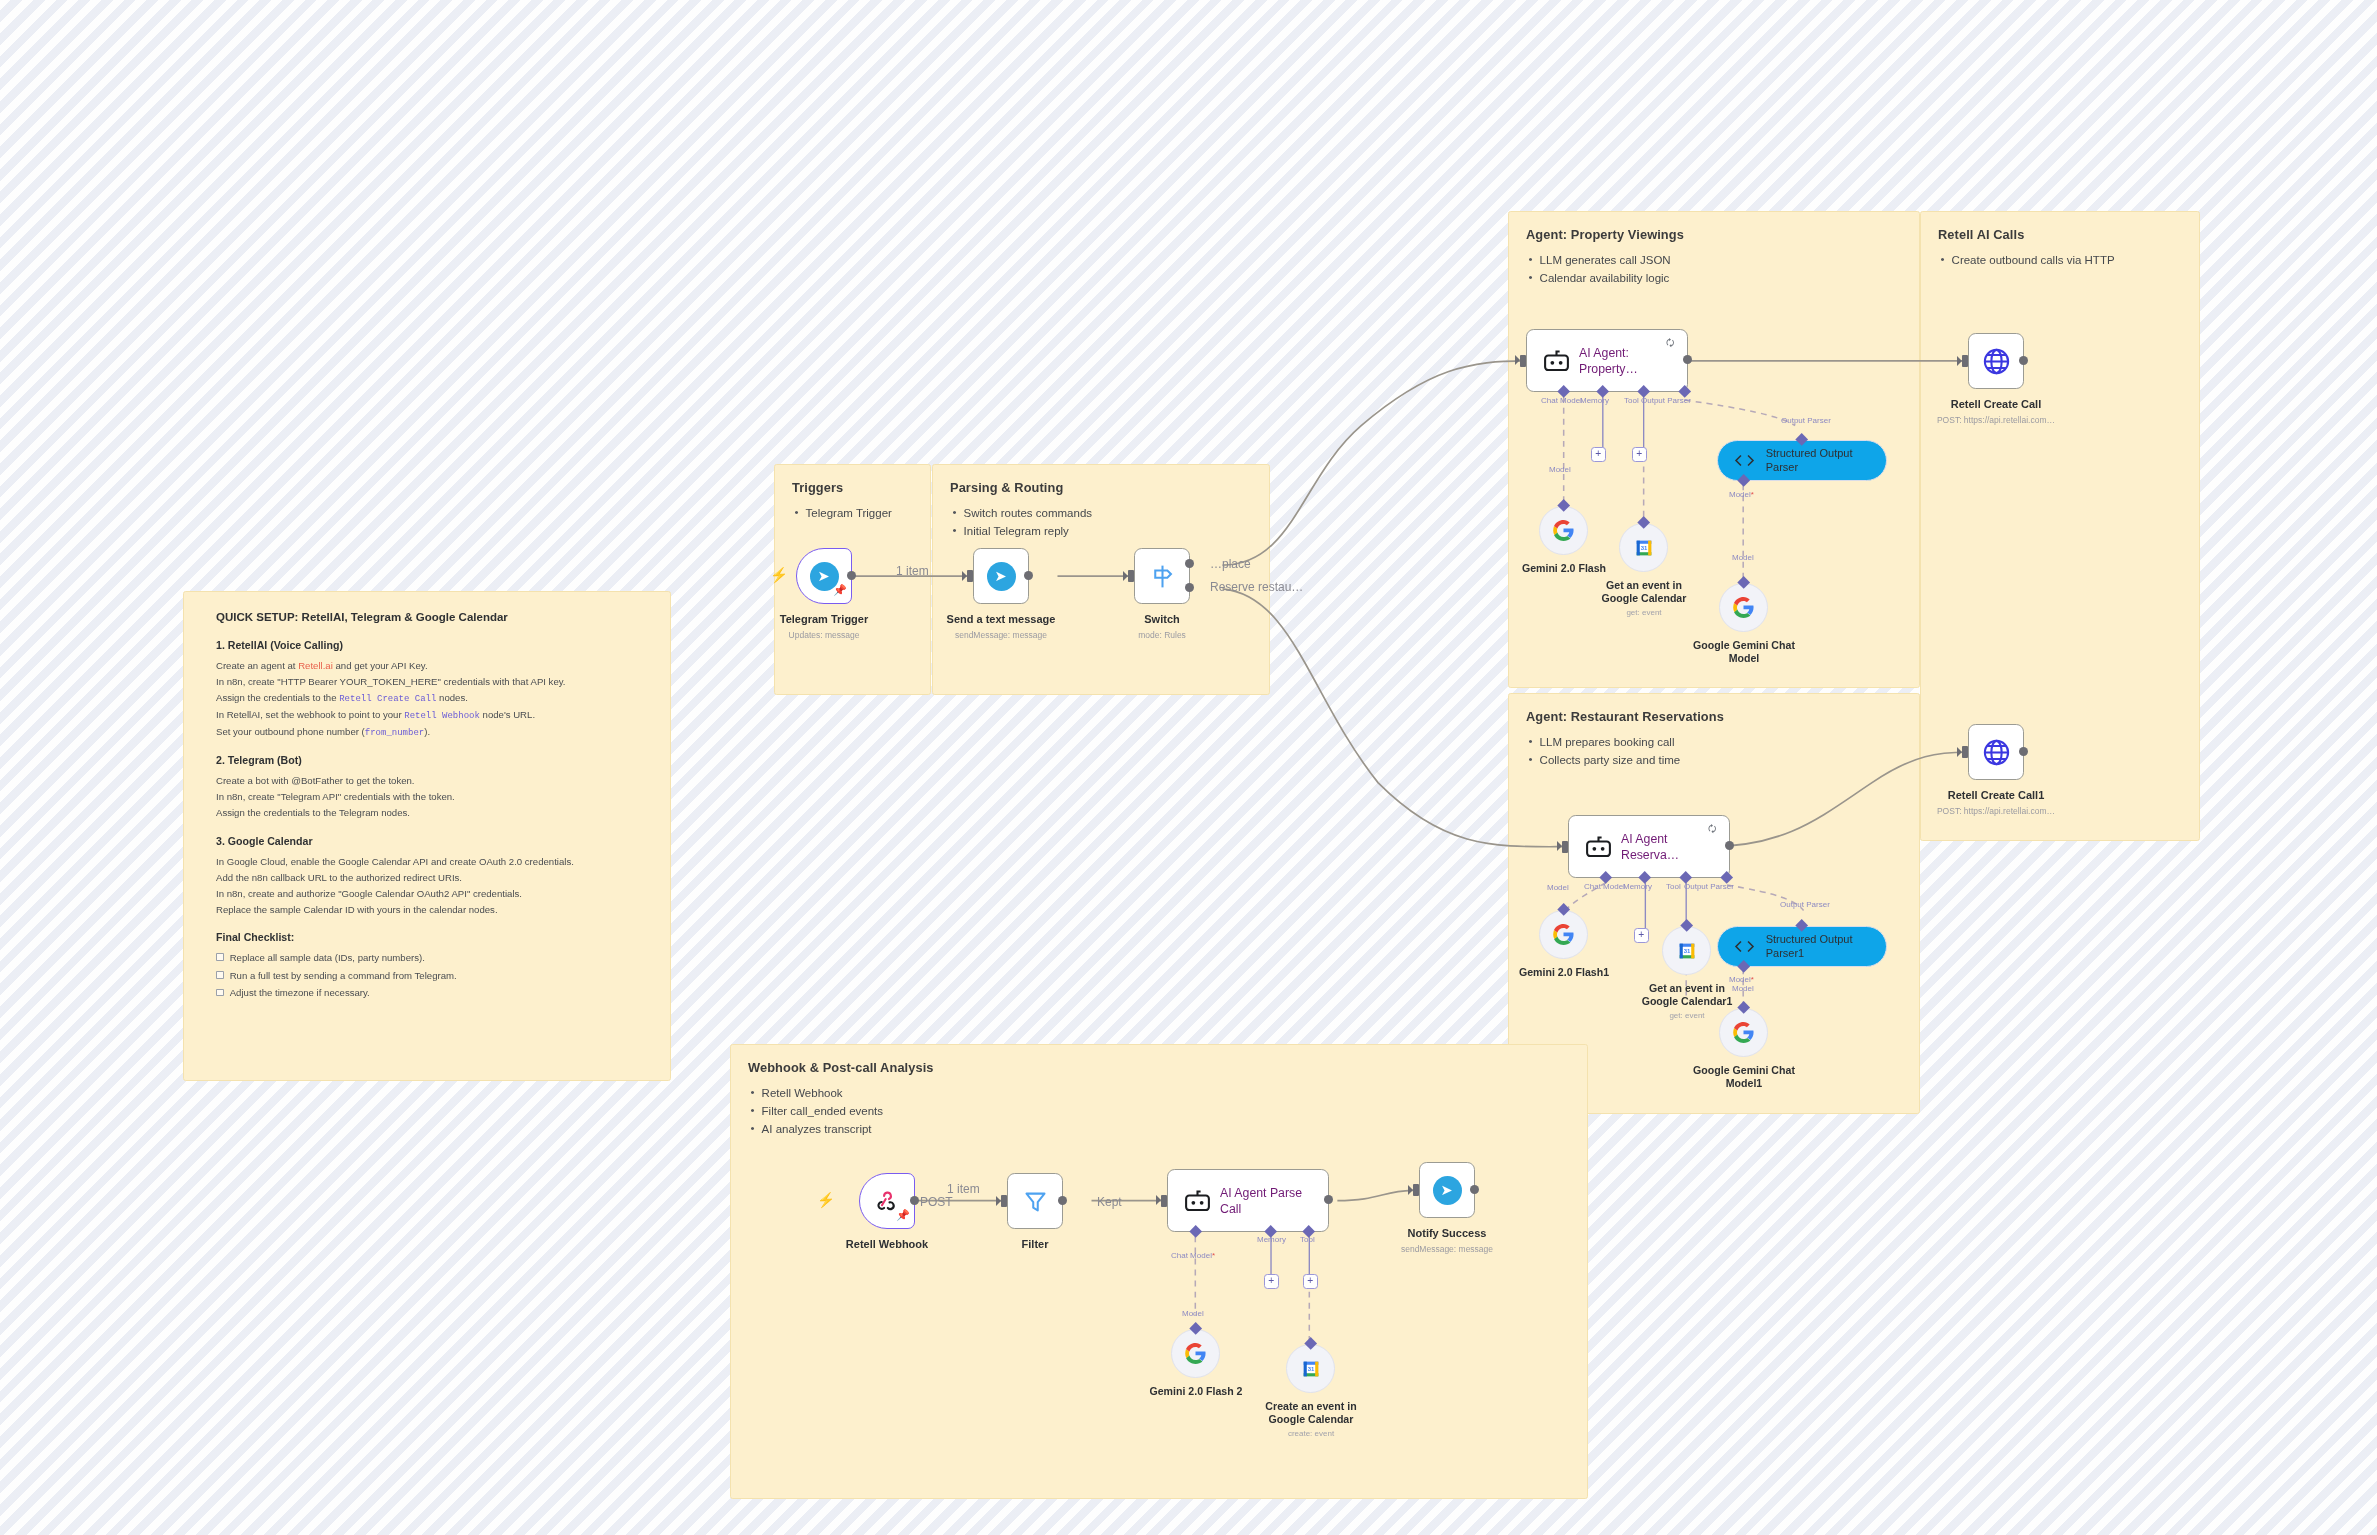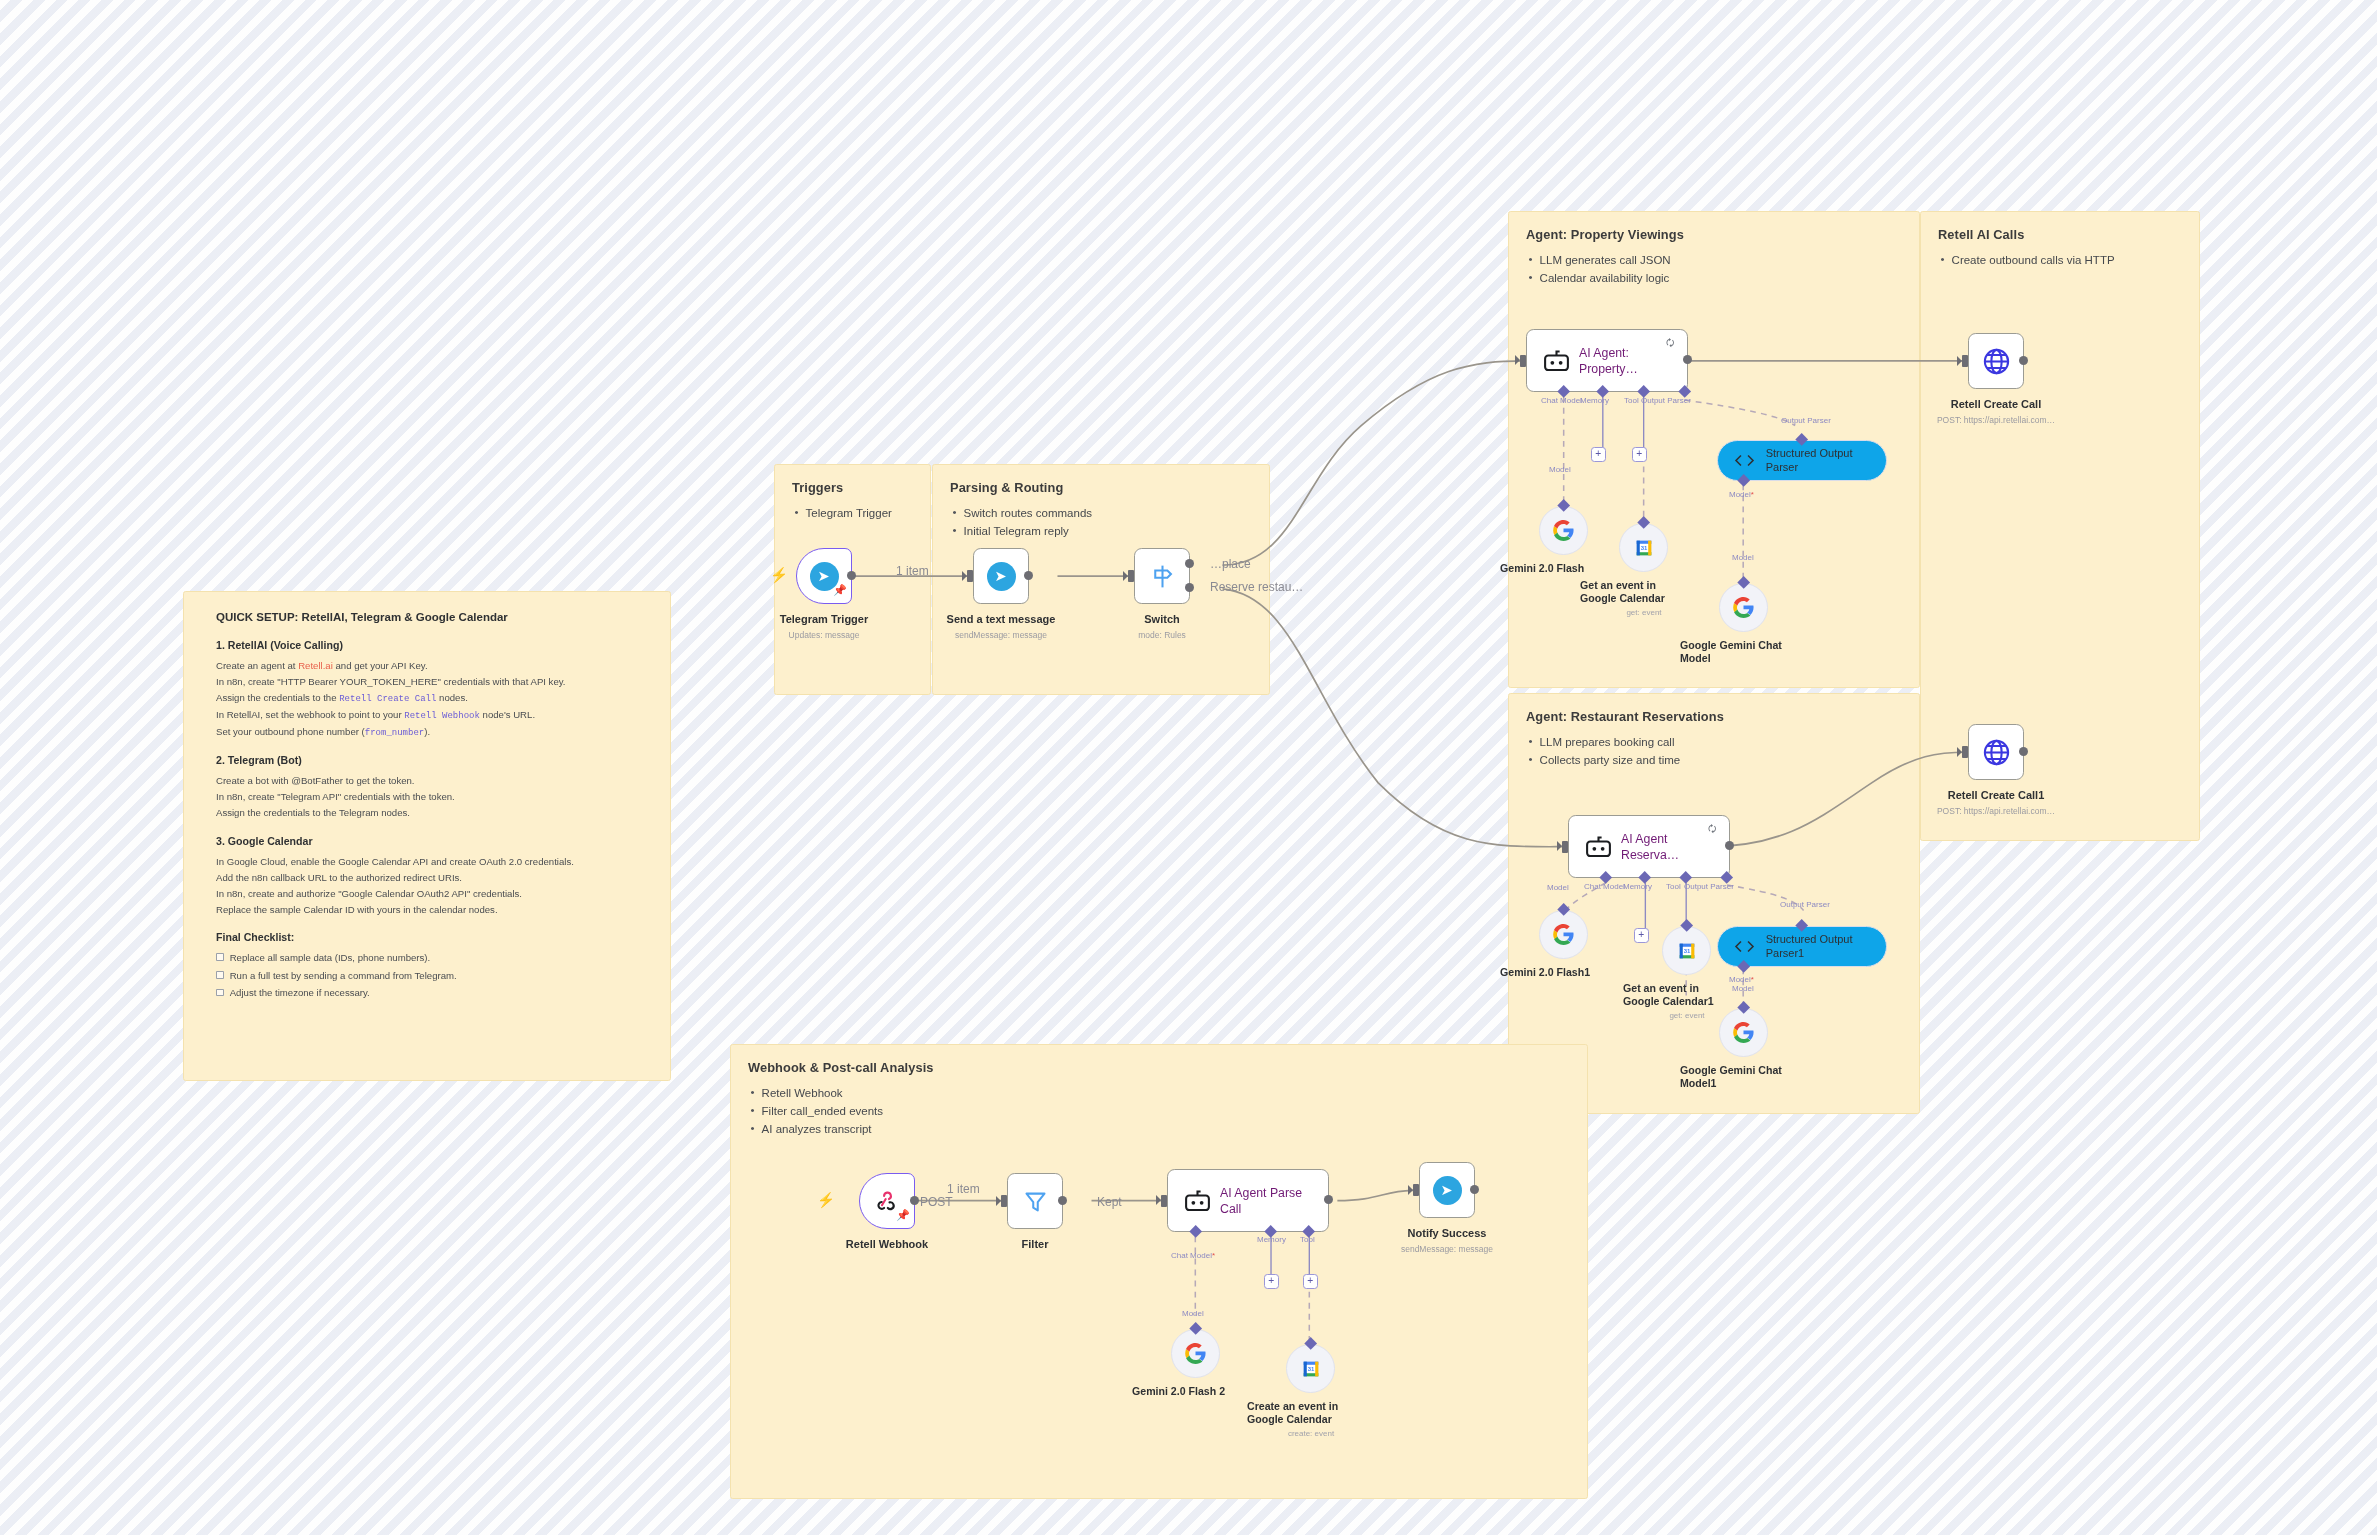--- a/index.html
+++ b/index.html
@@ -122,21 +122,21 @@
   
   .subnode {
     position: absolute;
     width: 49px; height: 49px;
     border-radius: 50%;
     background: #f2f3f8;
     border: 0.9px solid #e0e2ec;
     display: flex; align-items: center; justify-content: center;
   }
   .subnode-caption {
-    position: absolute; text-align: left;
+    position: absolute; text-align: center;
     font-size: 10.6px; font-weight: bold; color: #2e3033;
     line-height: 12.8px; width: 128px;
     left: 50%; transform: translateX(-50%);
   }
   .subnode-sub {
     position: absolute; text-align: center;
     font-size: 8px; color: #a2a2ab; width: 128px;
     left: 50%; transform: translateX(-50%);
   }
 
@@ -229,21 +229,21 @@
 
     <div class="h2">3. Google Calendar</div>
     <p>In Google Cloud, enable the Google Calendar API and create OAuth 2.0 credentials.</p>
     <p>Add the n8n callback URL to the authorized redirect URIs.</p>
     <p>In n8n, create and authorize "Google Calendar OAuth2 API" credentials.</p>
     <p>Replace the sample Calendar ID with yours in the calendar nodes.</p>
 
     <div class="h2">Final Checklist:</div>
     <div class="check-row">
       <div class="cbox"></div>
-      <span>Replace all sample data (IDs, phone numbers).</span>
+      <span>Replace all sample data (IDs, party numbers).</span>
     </div>
     <div class="check-row">
       <div class="cbox"></div>
       <span>Run a full test by sending a command from Telegram.</span>
     </div>
     <div class="check-row">
       <div class="cbox"></div>
       <span>Adjust the timezone if necessary.</span>
     </div>
   </div>

